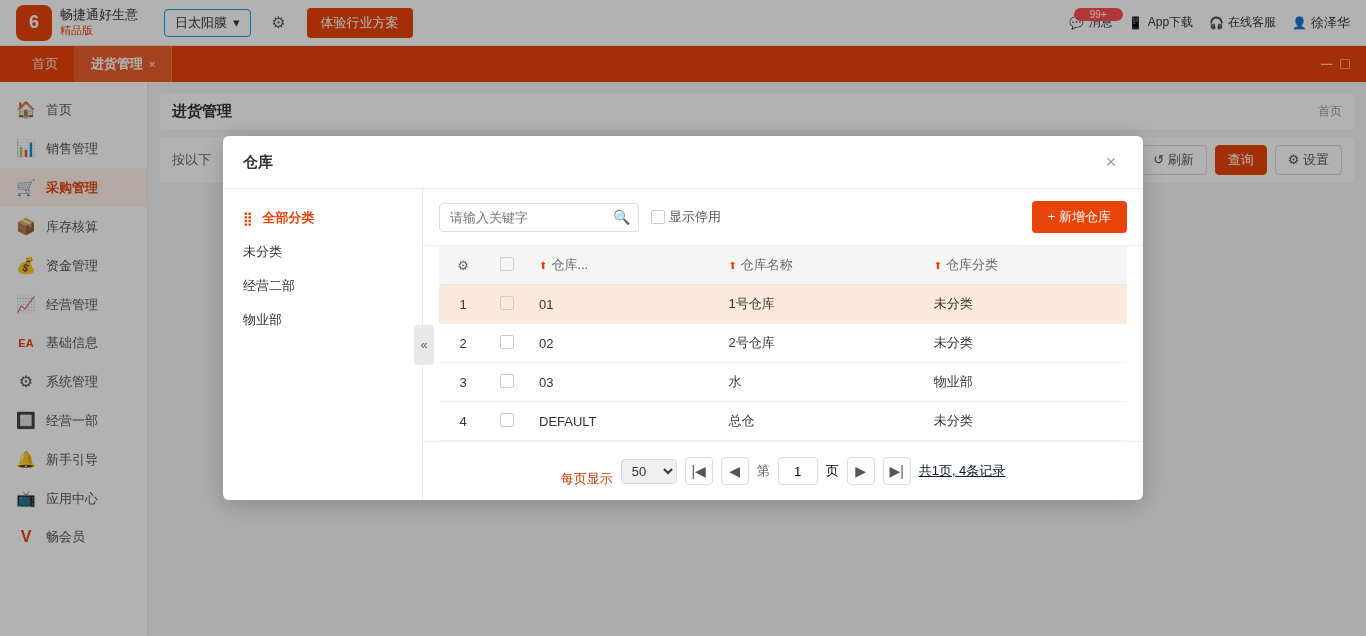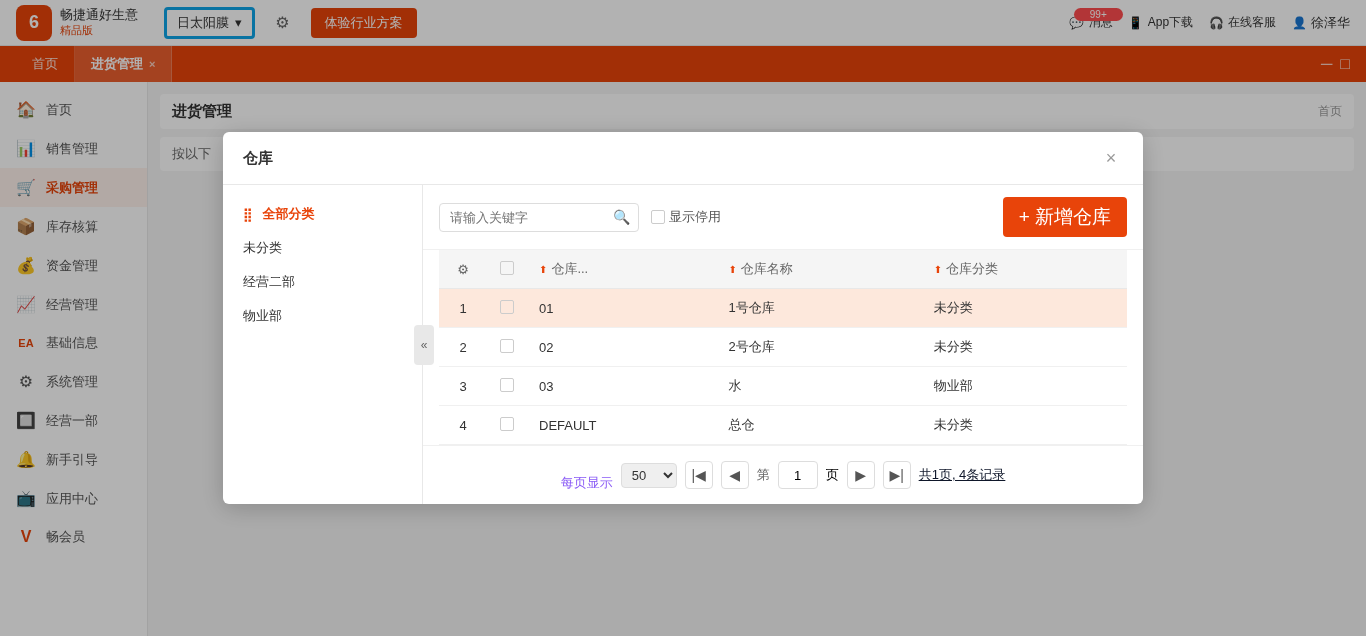--- a/index.html
+++ b/index.html
@@ -32,21 +32,21 @@
     .logo-text { font-size: 13px; color: #333; line-height: 1.3; }
     .logo-sub { font-size: 11px; color: #e8440a; }
     .header-mid {
       flex: 1;
       display: flex;
       align-items: center;
       gap: 12px;
     }
     .company-selector {
       display: flex; align-items: center;
-      border: 3px solid #0ea5e9; border-radius: 4px;
+      border: 1px solid #0ea5e9; border-radius: 4px;
       padding: 4px 10px; cursor: pointer; font-size: 13px; color: #333;
       gap: 6px;
     }
     .settings-icon-btn {
       width: 32px; height: 32px;
       display: flex; align-items: center; justify-content: center;
       cursor: pointer; color: #666; font-size: 16px;
     }
     .experience-btn {
       background: #e8440a; color: #fff;
@@ -229,21 +229,21 @@
     }
     .checkbox-custom {
       width: 14px; height: 14px;
       border: 1px solid #ccc; border-radius: 2px;
       display: inline-block;
     }
     .add-btn {
       margin-left: auto;
       background: #e8440a; color: #fff;
       border: none; border-radius: 4px;
-      padding: 7px 16px; cursor: pointer; font-size: 19px;
+      padding: 7px 16px; cursor: pointer; font-size: 13px;
       display: flex; align-items: center; gap: 4px;
     }
 
     
     .modal-table-wrap {
       flex: 1;
       overflow-y: auto;
       padding: 0 16px;
     }
     .warehouse-table {
@@ -282,21 +282,21 @@
     .sort-icon { color: #e8440a; font-size: 10px; }
 
     
     .modal-pagination {
       padding: 12px 16px;
       display: flex; align-items: center; justify-content: center;
       border-top: 1px solid #f0f0f0;
       gap: 8px;
       font-size: 13px;
     }
-    .per-page-label { color: #8b5cf6; margin-top: 16px; }
+    .per-page-label { color: #c2410c; margin-top: 16px; }
     .per-page-select {
       border: 1px solid #ddd; border-radius: 4px;
       padding: 3px 6px; font-size: 13px; color: #333;
     }
     .page-nav-btn {
       width: 28px; height: 28px;
       border: 1px solid #ddd; border-radius: 4px;
       display: flex; align-items: center; justify-content: center;
       cursor: pointer; background: #fff; color: #555;
       font-size: 14px;
@@ -437,20 +437,27 @@
     </div>
   </div>
 
   <div class="content-area">
     <div style="background:#fff;padding:8px 12px;margin-bottom:8px;border-radius:4px;display:flex;align-items:center;justify-content:space-between;">
       <span style="font-size:15px;font-weight:bold;color:#333;">进货管理</span>
       <span style="color:#999;font-size:12px;">首页</span>
     </div>
     <div style="background:#fff;padding:8px 12px;border-radius:4px;display:flex;align-items:center;gap:8px;">
       <span style="color:#666;">按以下</span>
+      <div style="margin-left:auto;display:flex;gap:8px;">
+        <button class="toolbar-btn">🖨 印</button>
+        <button class="toolbar-btn">↗ 导出</button>
+        <button class="toolbar-btn">↺ 刷新</button>
+        <button class="toolbar-btn primary">查询</button>
+        <button class="toolbar-btn">⚙ 设置</button>
+      </div>
     </div>
   </div>
 </div>
 
 <div class="overlay">
   <div class="modal">
 
     <div class="modal-header">
       <span class="modal-title">仓库</span>
       <span class="modal-close">×</span>

